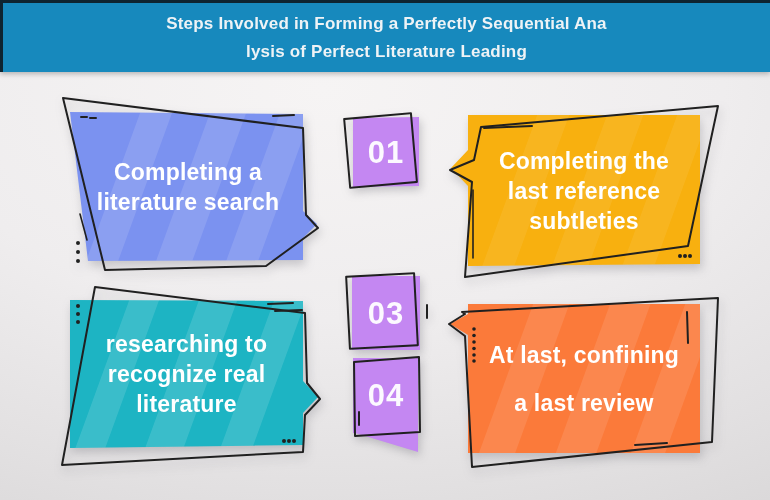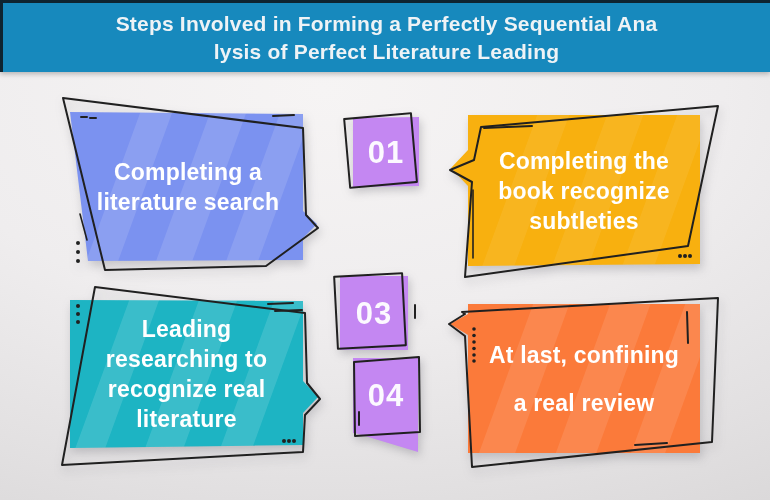--- a/index.html
+++ b/index.html
@@ -10,21 +10,21 @@
       #f6f4f4 0%, #efedee 40%, #e2e0e1 70%, #d3d1d2 100%);
   }
   .header {
     position:absolute; left:0; top:0; width:770px; height:72px;
     background:#1789bd; box-sizing:border-box;
     border-top:3px solid #0e2430; border-left:3px solid #0e2430;
     display:flex; flex-direction:column; justify-content:center; align-items:center;
     box-shadow:0 2px 5px rgba(0,0,0,0.25);
   }
   .header .line {
-    color:#eef3f6; font-weight:bold; font-size:21px; line-height:28px; letter-spacing:0.2px;
+    color:#eef3f6; font-weight:bold; font-size:17px; line-height:28px; letter-spacing:0.2px;
     text-align:left; white-space:nowrap;
   }
   .card { position:absolute; }
   .card svg { position:absolute; left:0; top:0; overflow:visible;
     filter: drop-shadow(2px 5px 5px rgba(90,90,100,0.28)); }
   .card .txt {
     position:absolute; display:flex; flex-direction:column; justify-content:center;
     align-items:center; text-align:center; color:#ffffff; font-weight:bold;
     font-size:23px; line-height:30px; letter-spacing:0.2px;
   }
@@ -96,21 +96,21 @@
       <g>
         <line class="decor" x1="36" y1="30" x2="84" y2="28"></line>
         <line class="decor thin" x1="25" y1="92" x2="25" y2="160"></line>
         <circle class="dot" cx="232" cy="158" r="2"></circle>
         <circle class="dot" cx="237" cy="158" r="2"></circle>
         <circle class="dot" cx="242" cy="158" r="2"></circle>
       </g>
     </svg>
     <div class="txt" style="left:22px; top:20px; width:228px; height:145px;">
       <div>Completing the</div>
-      <div>book recognize</div>
+      <div>last reference</div>
       <div>subtleties</div>
     </div>
   </div>
 
   <div class="card" style="left:55px; top:283px; width:290px; height:188px;">
     <svg width="290" height="188" viewBox="0 0 290 188">
       <defs>
           <clipPath id="clip3">
             <polygon points="15,17 248,18 248,98 263,114 248,130 248,162 15,165"></polygon>
           </clipPath>
@@ -127,21 +127,20 @@
         <circle class="dot" cx="23" cy="31" r="2"></circle>
         <circle class="dot" cx="23" cy="39" r="2"></circle>
         <line class="decor" x1="213" y1="21" x2="238" y2="20"></line>
         <line class="decor" x1="220" y1="28" x2="247" y2="27"></line>
         <circle class="dot" cx="229" cy="158" r="2"></circle>
         <circle class="dot" cx="234" cy="158" r="2"></circle>
         <circle class="dot" cx="239" cy="158" r="2"></circle>
       </g>
     </svg>
     <div class="txt" style="left:17px; top:20px; width:229px; height:142px;">
-      <div>Leading</div>
       <div>researching to</div>
       <div>recognize real</div>
       <div>literature</div>
     </div>
   </div>
 
   <div class="card" style="left:445px; top:290px; width:300px; height:192px;">
     <svg width="300" height="192" viewBox="0 0 300 192">
       <defs>
           <clipPath id="clip4">
@@ -161,34 +160,34 @@
         <circle class="dot" cx="29" cy="52" r="1.8"></circle>
         <circle class="dot" cx="29" cy="58.5" r="1.8"></circle>
         <circle class="dot" cx="29" cy="65" r="1.8"></circle>
         <circle class="dot" cx="29" cy="71" r="1.8"></circle>
         <line class="decor" x1="242" y1="22" x2="243" y2="53"></line>
         <line class="decor" x1="190" y1="155" x2="222" y2="153"></line>
       </g>
     </svg>
     <div class="txt" style="left:25px; top:17px; width:228px; height:143px;gap:18px;">
       <div>At last, confining</div>
-      <div>a real review</div>
+      <div>a last review</div>
     </div>
   </div>
 
   <div class="tile" style="left:340px; top:110px; width:90px; height:86px;">
     <svg width="90" height="86" viewBox="0 0 90 86">
       <polygon points="13,8 79,7 79,76 13,77" fill="#c487f2"></polygon>
       <rect class="outline" x="7" y="6" width="67" height="69" transform="rotate(-5 40 40)"></rect>
       <text class="num" x="46" y="53" text-anchor="middle">01</text>
     </svg>
   </div>
 
 
-  <div class="tile" style="left:328px; top:271px; width:95px; height:84px;">
+  <div class="tile" style="left:340px; top:271px; width:95px; height:84px;">
     <svg width="95" height="84" viewBox="0 0 95 84">
       <polygon points="12,5 80,5 80,79 12,79" fill="#c487f2"></polygon>
       <rect class="outline" x="8" y="4" width="68" height="72" transform="rotate(-3 42 40)"></rect>
       <line class="decor" x1="87" y1="34" x2="87" y2="47"></line>
       <text class="num" x="46" y="53" text-anchor="middle">03</text>
     </svg>
   </div>
 
   <div class="tile" style="left:340px; top:352px; width:90px; height:108px;text-align:center;">
     <svg width="90" height="108" viewBox="0 0 90 108">

